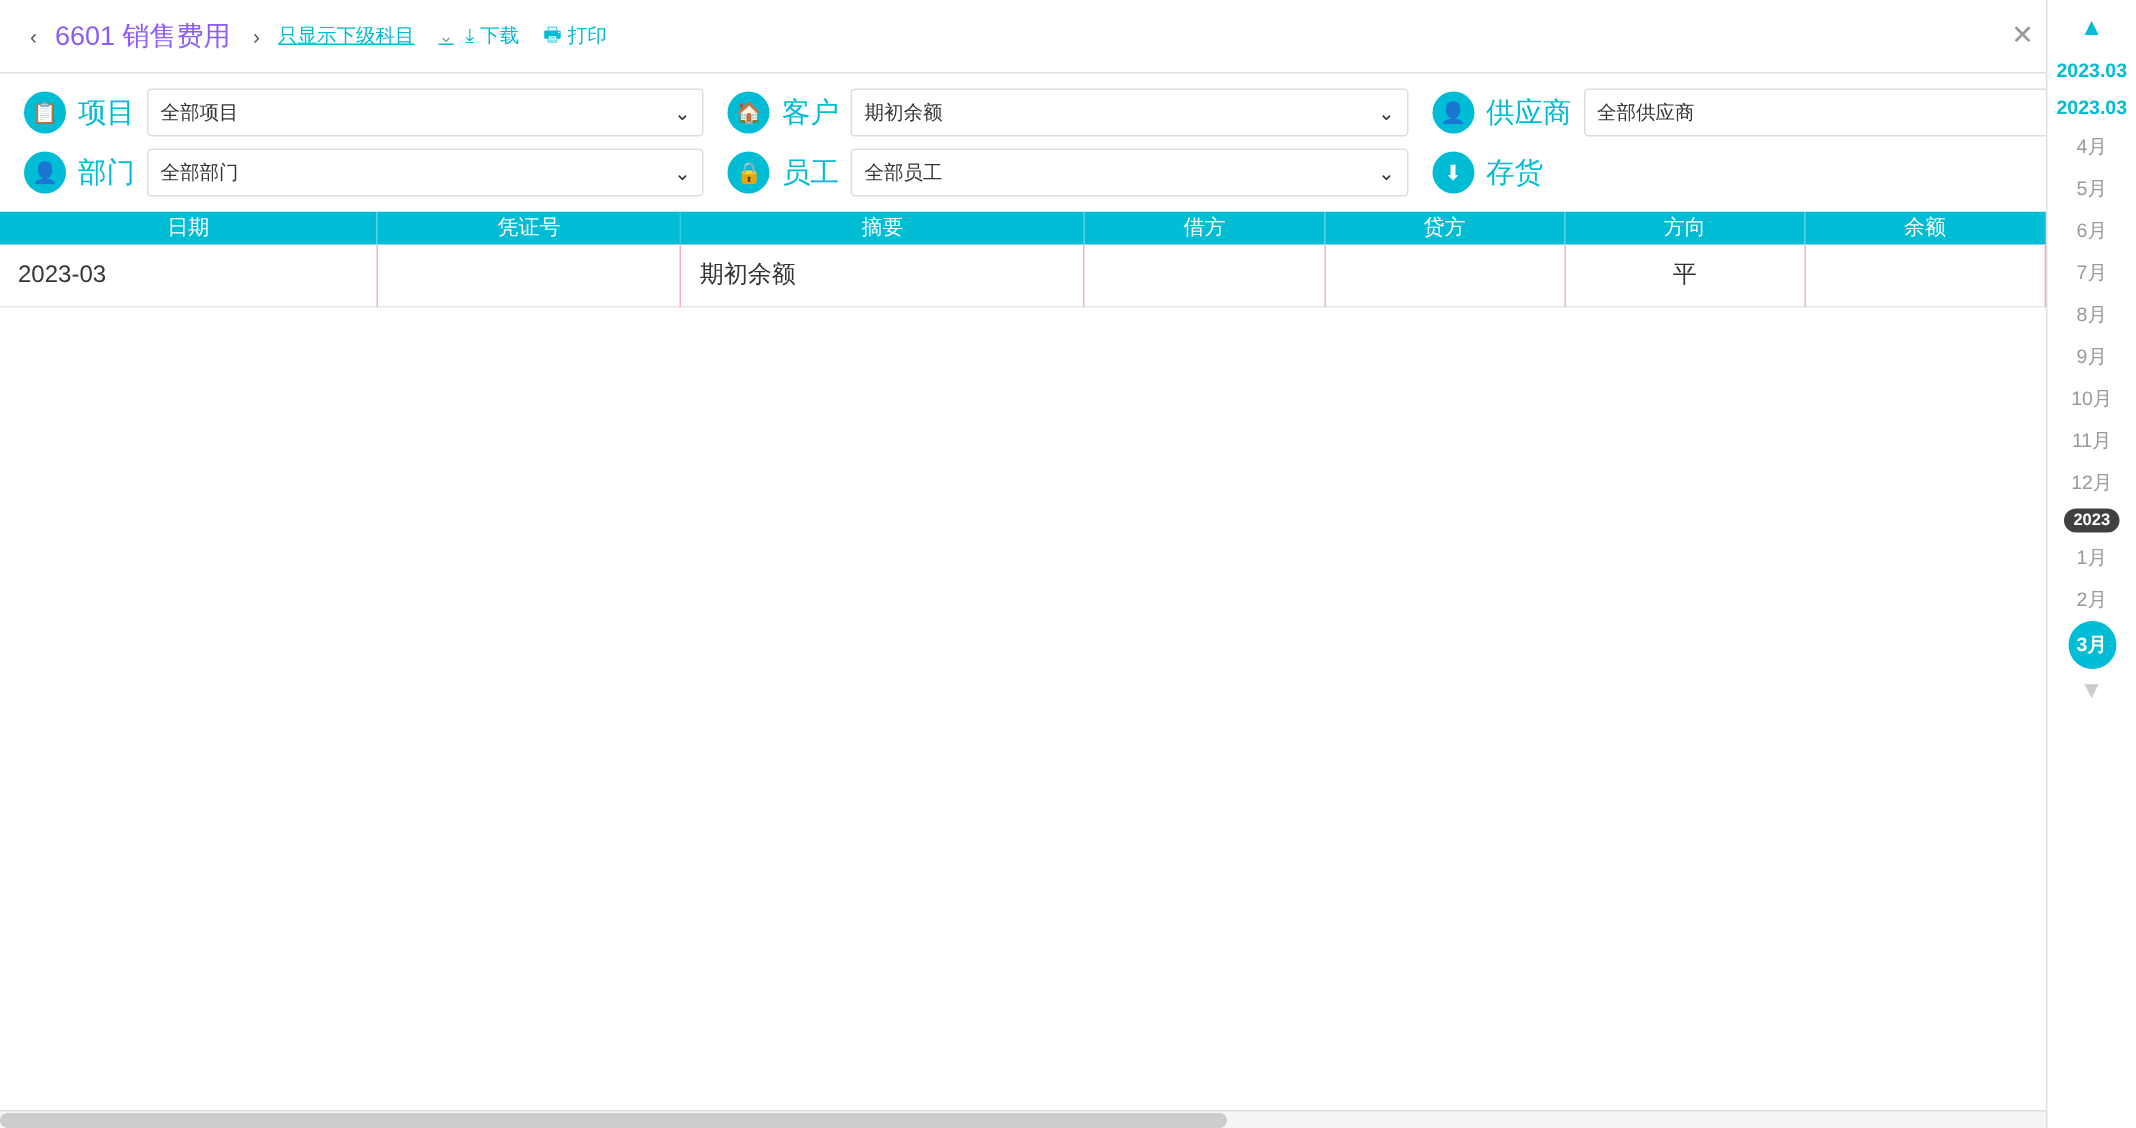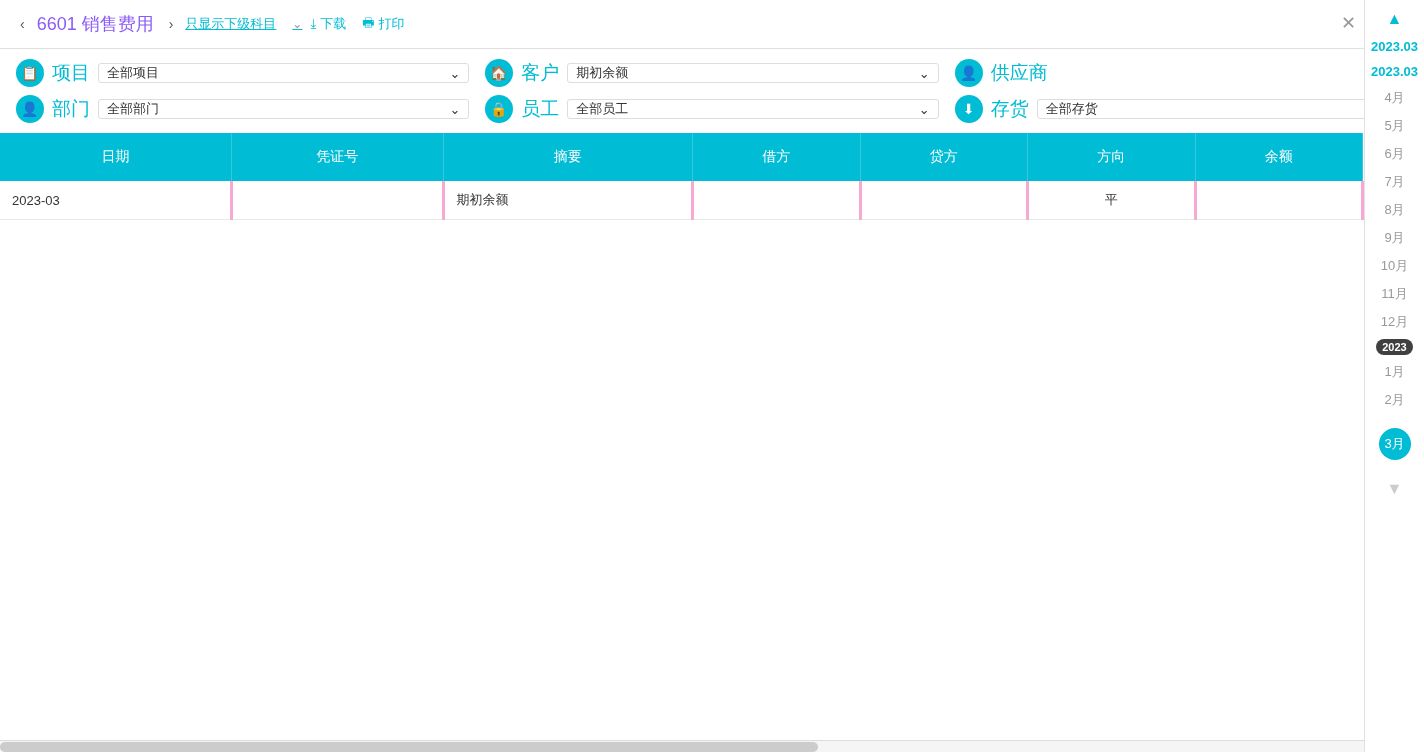--- a/index.html
+++ b/index.html
@@ -100,21 +100,21 @@
       border: 1px solid #ddd;
       border-radius: 3px;
       padding: 4px 8px;
       font-size: 13px;
       color: #333;
       background: #fff;
       cursor: pointer;
       display: flex;
       align-items: center;
       justify-content: space-between;
-      height: 20px;
+      height: 32px;
     }
 
     
     .main-area {
       display: flex;
       height: calc(752px - 52px - 88px - 8px);
     }
 
     
     .table-area {
@@ -127,37 +127,37 @@
       width: 100%;
       border-collapse: collapse;
     }
 
     thead tr {
       background: #00bcd4;
       color: white;
     }
 
     thead th {
-      padding: 15px 12px;
+      padding: 2px 12px;
       text-align: center;
       font-weight: normal;
       font-size: 14px;
       border-right: 1px solid rgba(255,255,255,0.2);
     }
 
     tbody tr {
       border-bottom: 1px solid #e8e8e8;
     }
 
     tbody td {
       padding: 10px 12px;
       text-align: center;
       color: #333;
-      font-size: 13px;
-      border-right: 3px solid #f9a8d4;
+      font-size: 16px;
+      border-right: 1px solid #f9a8d4;
     }
 
     tbody td:first-child {
       text-align: left;
     }
 
     tbody td:nth-child(3) {
       text-align: left;
     }
 
@@ -228,23 +228,23 @@
 
     .sidebar-month-active {
       background: #00bcd4;
       color: white;
       border-radius: 50%;
       width: 32px;
       height: 32px;
       display: flex;
       align-items: center;
       justify-content: center;
-      margin: 14px auto;
-      font-size: 13px;
-      font-weight: normal;
+      margin: 0 auto;
+      font-size: 13px;
+      font-weight: bold;
     }
 
     .sidebar-scroll-down {
       width: 100%;
       text-align: center;
       padding: 6px 0;
       cursor: pointer;
       color: #ccc;
       font-size: 16px;
     }
@@ -323,20 +323,24 @@
     <span class="filter-label">客户</span>
     <div class="filter-select">
       <span>期初余额</span>
       <span>⌄</span>
     </div>
   </div>
 
   <div class="filter-group">
     <div class="filter-icon">👤</div>
     <span class="filter-label">供应商</span>
+    <div class="filter-select">
+      <span>全部供应商</span>
+      <span>⌄</span>
+    </div>
   </div>
 
   <div class="filter-group">
     <div class="filter-icon">👤</div>
     <span class="filter-label">部门</span>
     <div class="filter-select">
       <span>全部部门</span>
       <span>⌄</span>
     </div>
   </div>
@@ -346,24 +350,20 @@
     <span class="filter-label">员工</span>
     <div class="filter-select">
       <span>全部员工</span>
       <span>⌄</span>
     </div>
   </div>
 
   <div class="filter-group">
     <div class="filter-icon">⬇</div>
     <span class="filter-label">存货</span>
-    <div class="filter-select">
-      <span>全部存货</span>
-      <span>⌄</span>
-    </div>
   </div>
 </div>
 
 <div class="main-area">
   <div class="table-area" style="margin-right: 60px;">
     <table>
       <thead>
         <tr>
           <th>日期</th>
           <th>凭证号</th>

